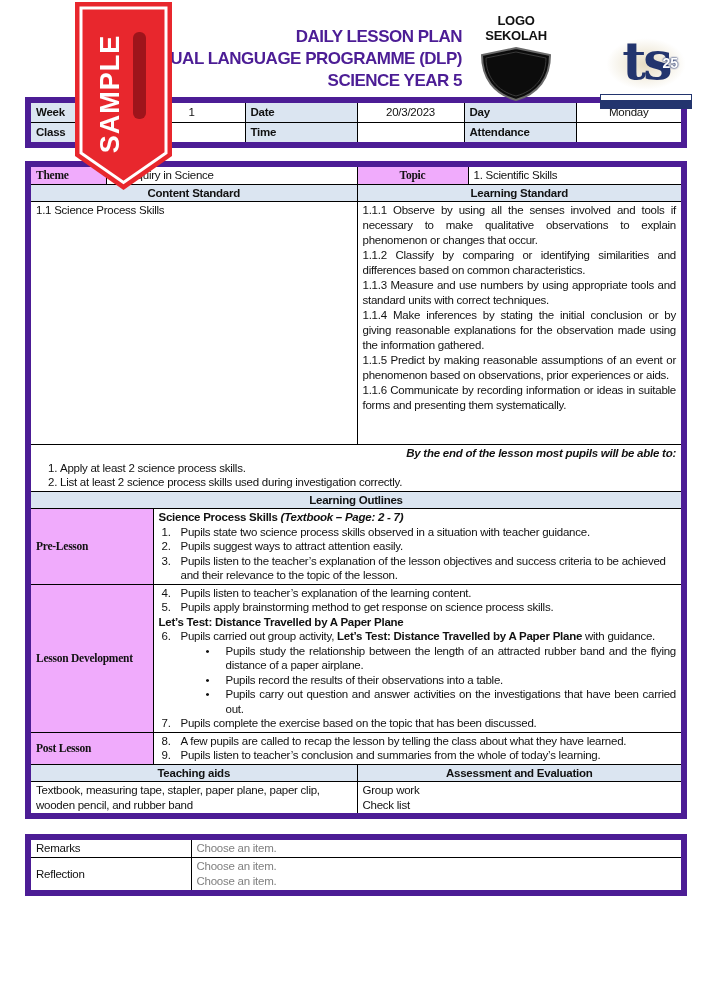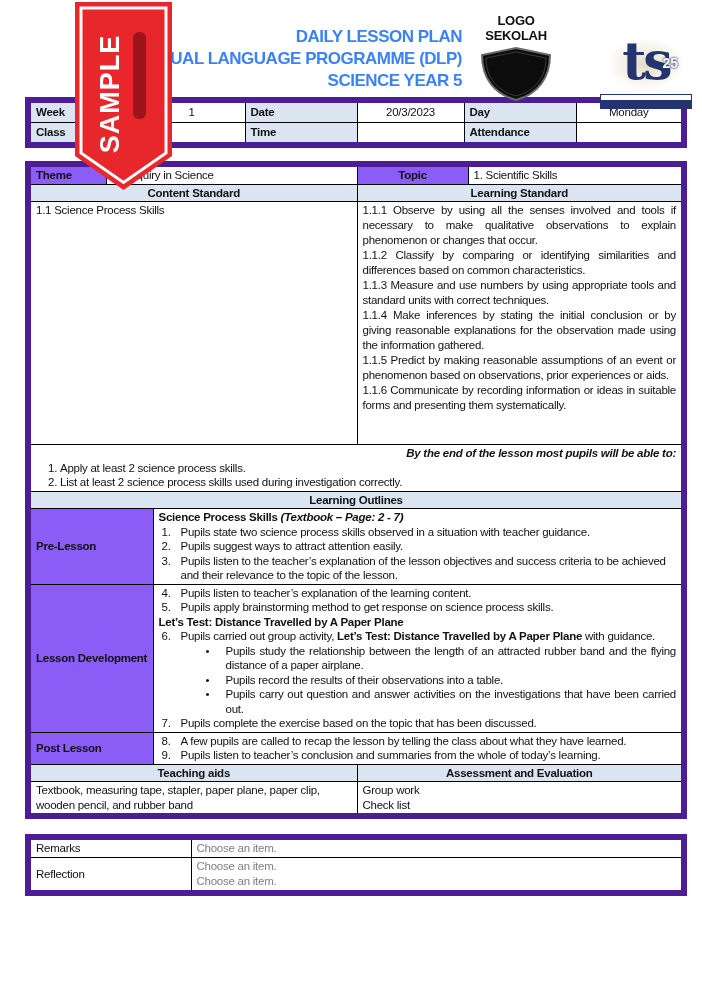--- a/index.html
+++ b/index.html
@@ -14,21 +14,21 @@
     font-size: 11.5px;
     letter-spacing: -0.25px;
     overflow: hidden;
     padding: 97px 21px 0 25px;
   }
   
   .titles {
     position: absolute; top: 26px; right: 240px;
     text-align: right;
     font-weight: bold; font-size: 17px; letter-spacing: -0.5px;
-    line-height: 22px; white-space: nowrap; color:#3b82f6;
+    line-height: 22px; white-space: nowrap; color:#4c1d95;
   }
   .logo-sekolah { position: absolute; left: 468px; top: 13px; width: 96px; text-align: center; }
   .logo-sekolah .lbl { font-weight: bold; font-size: 13px; letter-spacing: -0.3px; }
   .logo-sekolah svg { display:block; margin: 3px auto 0; }
   .ts-logo { position: absolute; left: 600px; top: 4px; width: 92px; height: 80px; margin-top: 30px; }
   .ts-logo .glyphs { position: relative; height: 58px; text-align:center;
     font-weight: bold; font-size: 52px; line-height: 54px; color: #23356e; letter-spacing: -3px;
     font-family: "DejaVu Serif", serif; }
   .ts-logo .shadow { position:absolute; left:6px; top:4px; width:80px; height:52px;
     background: radial-gradient(ellipse at center, #e6dcc2 0%, #fff 70%); z-index:0; }
@@ -49,21 +49,21 @@
   .center { text-align: center; }
   .vmid { vertical-align: middle; }
   .b { font-weight: bold; }
   .i { font-style: italic; text-align: right; }
   .just { text-align: justify; }
   .gray { color: #808080; }
   
   .info td { height: 20px; line-height: 17px; }
   
   .main { margin-top: 13px; }
-  .main td.labelcell { background:#8b5cf6; font-weight:bold; }
+  .main td.labelcell { background:#f0abfc; font-weight:bold;font-family:Liberation Serif, serif; }
   .ls p { text-align: justify; line-height: 15px; margin: 0; }
   .standards-left { min-height: 240px; }
   
   .li { display: flex; }
   .li .num { flex: none; width: 22px; padding-left: 3px; }
   .li .txt { flex: 1; }
   .li.obj .num { width: 24px; padding-left: 12px; }
   .li.bullet { padding-left: 47px; }
   .li.bullet .num { width: 20px; text-align: left; padding-left: 0; }
   

